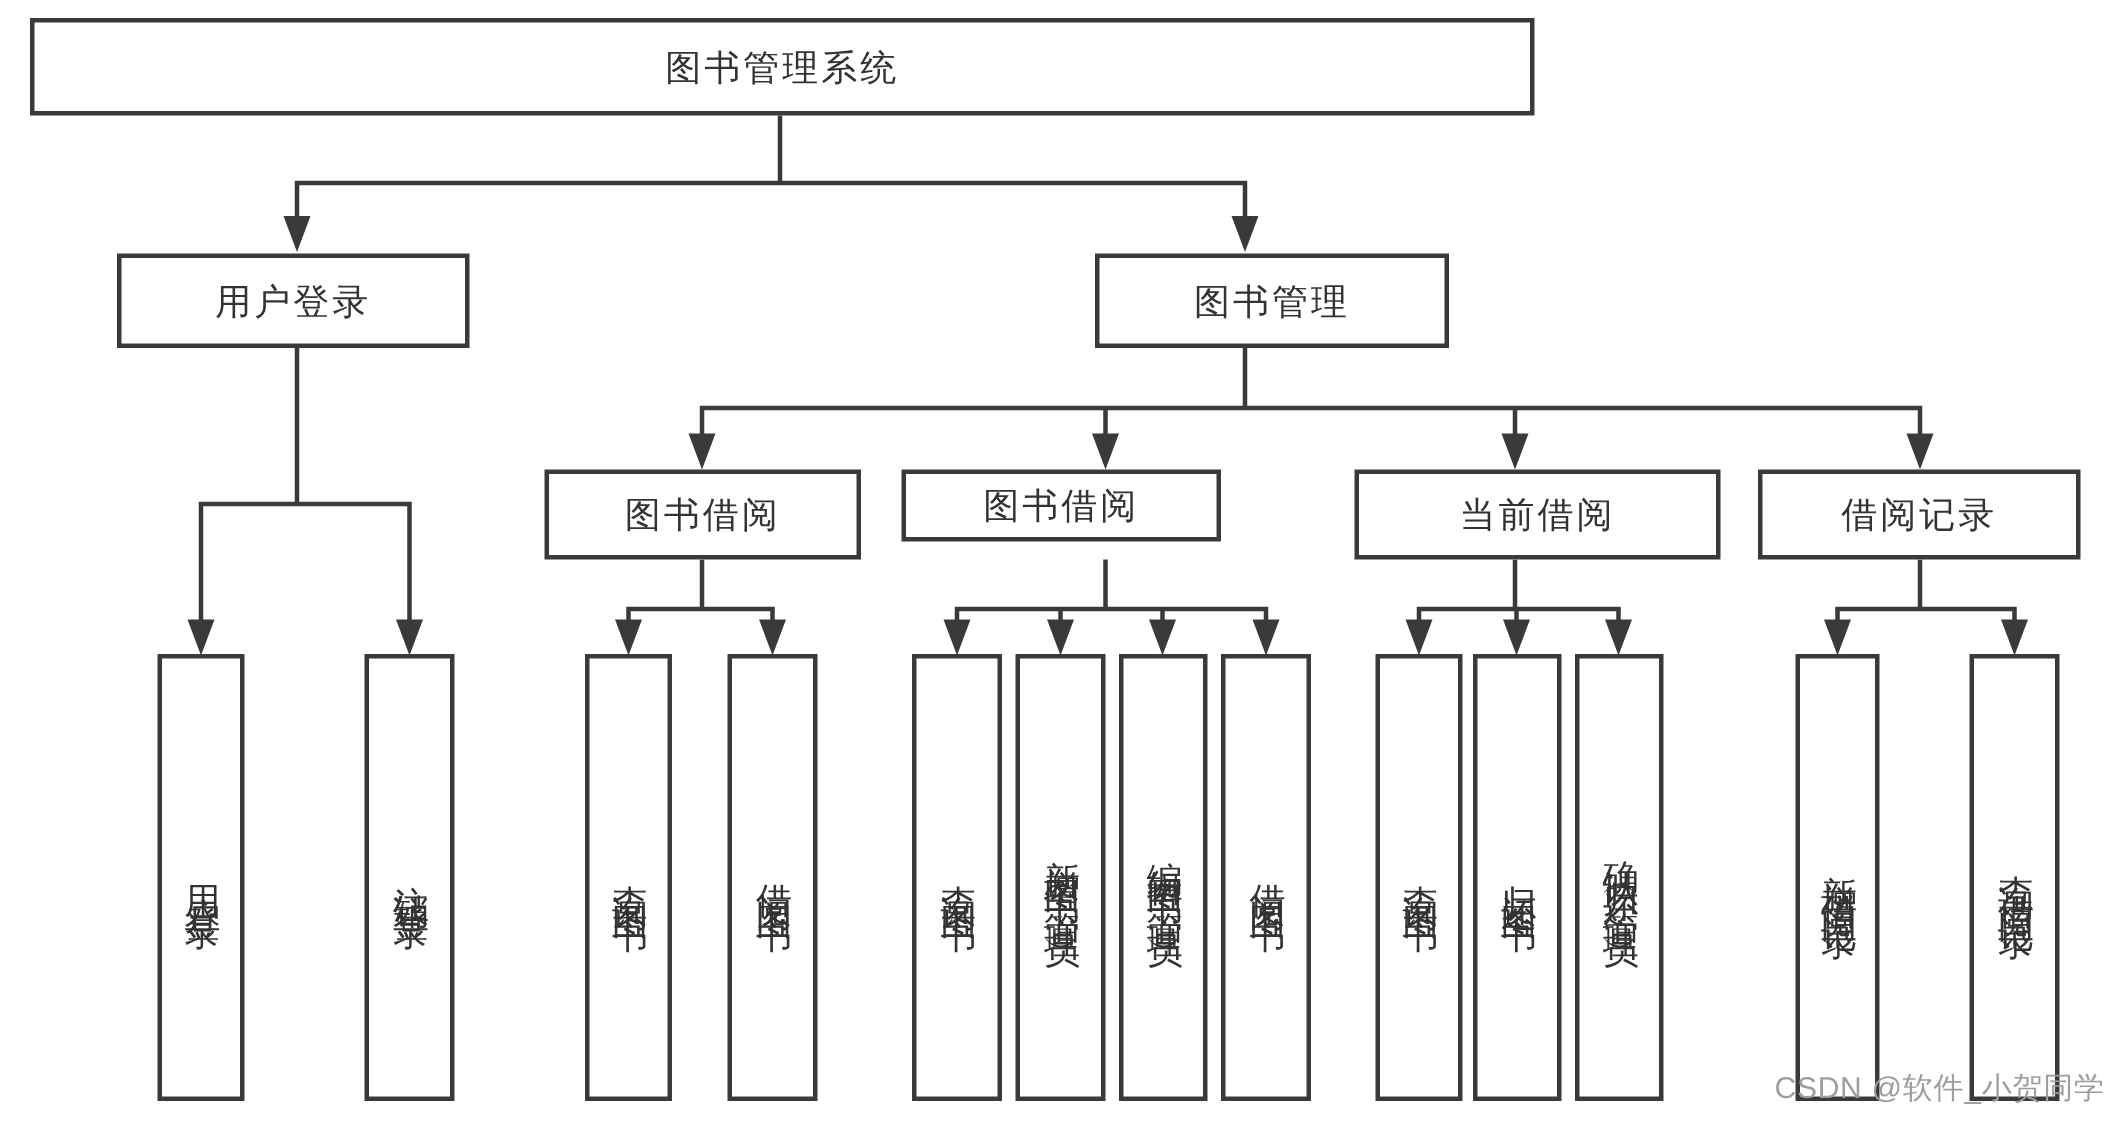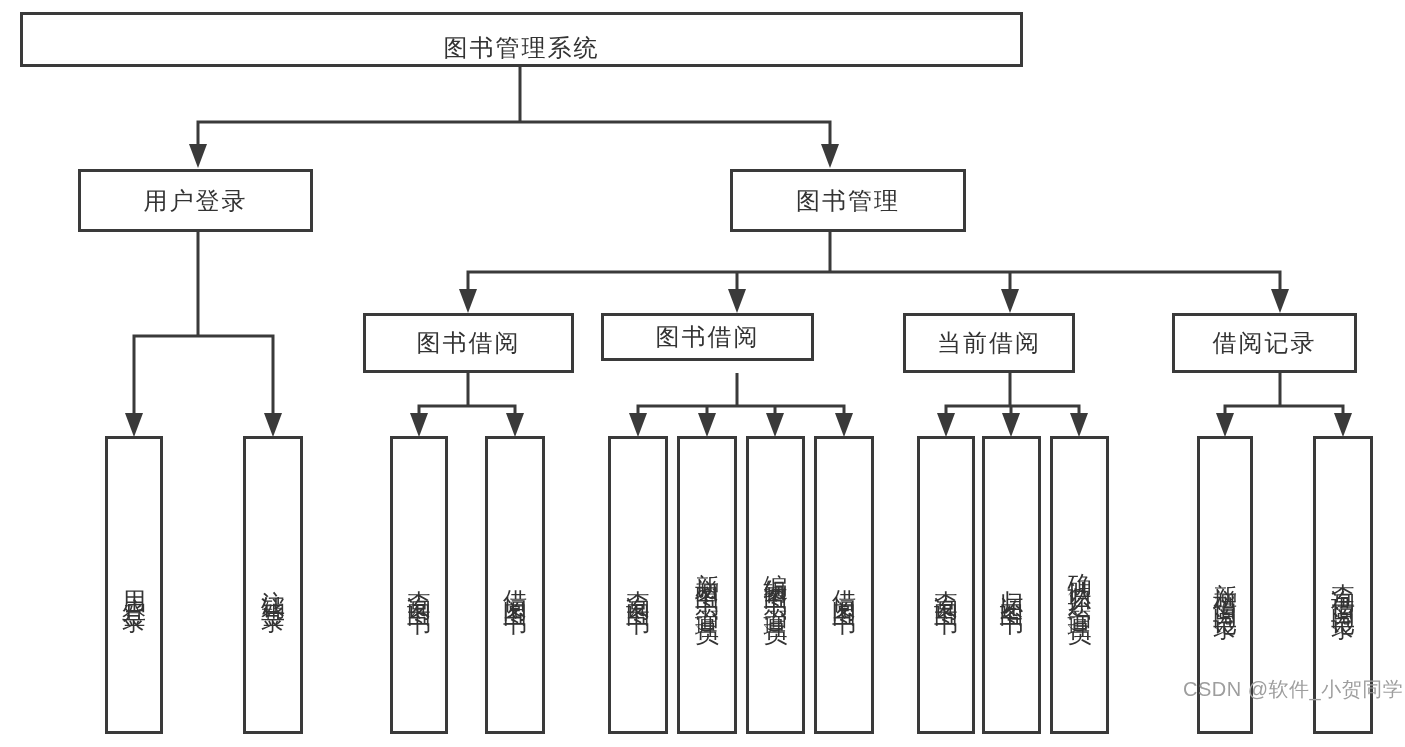--- a/index.html
+++ b/index.html
@@ -50,21 +50,21 @@
   }
   .vnode span {
     writing-mode: vertical-rl;
     text-orientation: mixed;
     letter-spacing: 7px;
     line-height: 1;
   }
   .watermark {
     position: absolute;
     left: 1183px;
-    top: 676px;
+    top: 712px;
     font-size: 20px;
     color: var(--watermark);
     letter-spacing: 0.5px;
     z-index: 5;
     white-space: nowrap;
   }
 </style>
 </head>
 <body>
 
@@ -82,41 +82,41 @@
 
     <path d="M189,144 L207,144 L198,168 Z M821,144 L839,144 L830,168 Z
              M459,289 L477,289 L468,313 Z M728,289 L746,289 L737,313 Z M1001,289 L1019,289 L1010,313 Z M1271,289 L1289,289 L1280,313 Z
              M125,413 L143,413 L134,437 Z M264,413 L282,413 L273,437 Z
              M410,413 L428,413 L419,437 Z M506,413 L524,413 L515,437 Z
              M629,413 L647,413 L638,437 Z M698,413 L716,413 L707,437 Z M766,413 L784,413 L775,437 Z M835,413 L853,413 L844,437 Z
              M937,413 L955,413 L946,437 Z M1002,413 L1020,413 L1011,437 Z M1070,413 L1088,413 L1079,437 Z
              M1216,413 L1234,413 L1225,437 Z M1334,413 L1352,413 L1343,437 Z" fill="#3a3a3a" stroke="none"></path>
   </svg>
 
-  <div class="node" style="left:20px; top:12px; width:1003px; height:55px;align-items:flex-end;">
+  <div class="node" style="left:20px; top:12px; width:1003px; height:65px;">
     <span>图书管理系统</span>
   </div>
 
   <div class="node" style="left:78px; top:169px; width:235px; height:63px;">
     <span>用户登录</span>
   </div>
   <div class="node" style="left:712px; top:169px; width:236px; height:63px;margin-left:18px;">
     <span>图书管理</span>
   </div>
 
   <div class="node" style="left:363px; top:313px; width:211px; height:60px;">
     <span>图书借阅</span>
   </div>
   <div class="node" style="left:601px; top:313px; width:213px; height:48px;">
     <span>图书借阅</span>
   </div>
-  <div class="node" style="left:903px; top:313px; width:172px; height:60px;">
+  <div class="node" style="left:903px; top:313px; width:244px; height:60px;">
     <span>当前借阅</span>
   </div>
-  <div class="node" style="left:1172px; top:313px; width:185px; height:60px;">
+  <div class="node" style="left:1172px; top:313px; width:215px; height:60px;">
     <span>借阅记录</span>
   </div>
 
   <div class="vnode" style="left:105px; width:58px;">
     <span>用户登录</span>
   </div>
   <div class="vnode" style="left:243px; width:60px;">
     <span>注销登录</span>
   </div>
 

